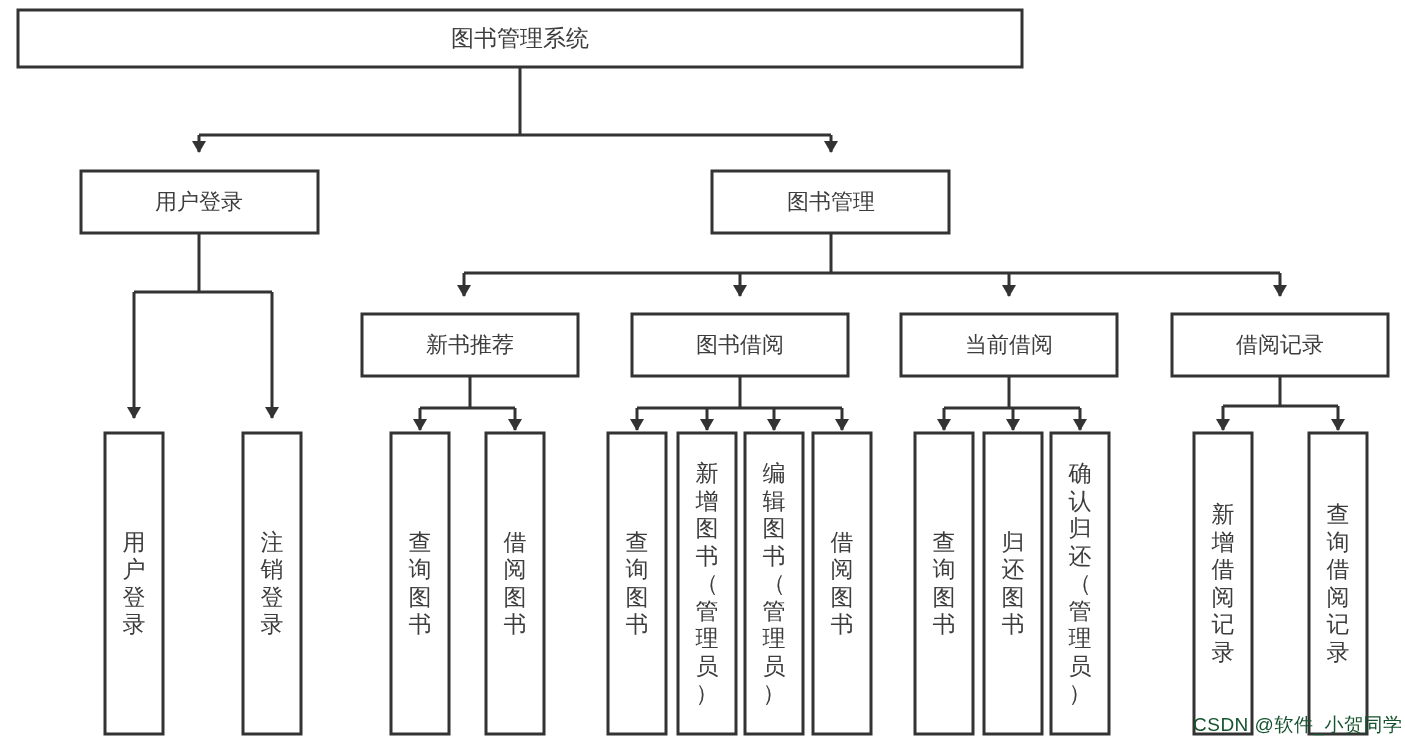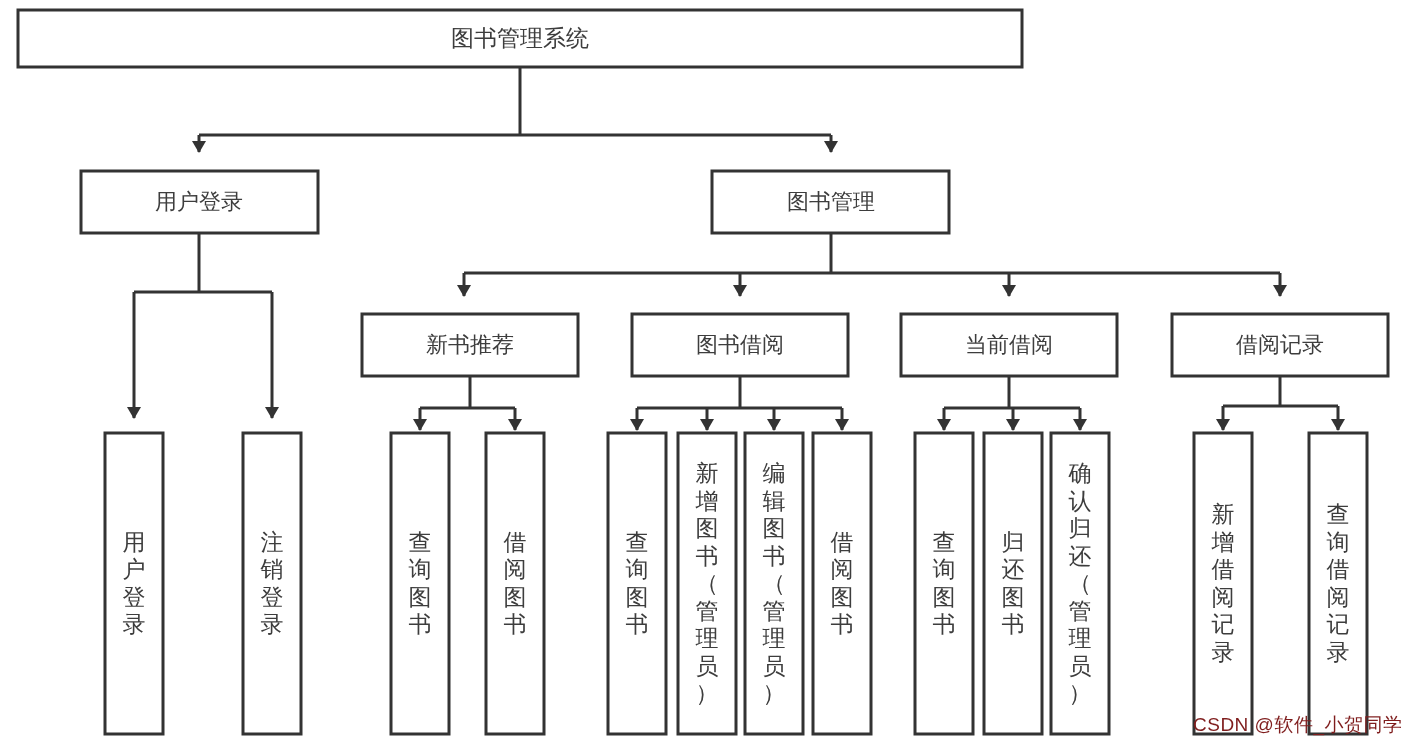--- a/index.html
+++ b/index.html
@@ -22,21 +22,21 @@
   }
   .nodetext.title{font-size:23px;}
   .vtext{
     font-family:"Liberation Sans","DejaVu Sans",sans-serif;
     fill:#3d3d3d;
     font-size:23px;
     text-anchor:middle;
   }
   .watermark{
     position:absolute;
-    color:#7f1d1d;
+    color:#14532d;
     font-size:19px;
     font-family:"Liberation Sans","DejaVu Sans",sans-serif;
     white-space:nowrap;
     left:1193px;top:712px;
     letter-spacing:0.5px;
   }
 </style>
 </head>
 <body>
 

